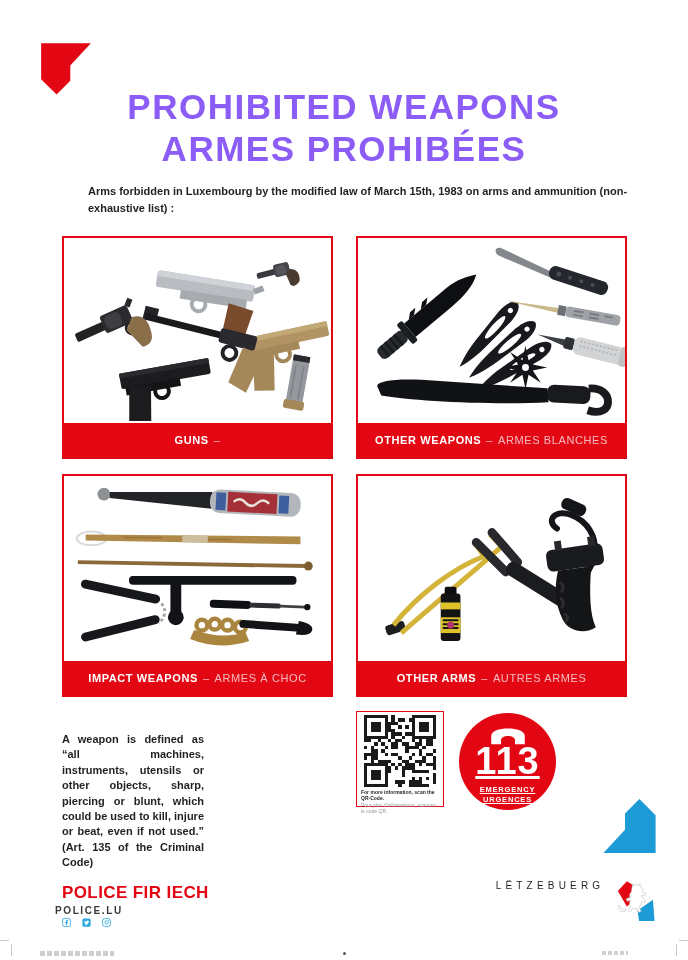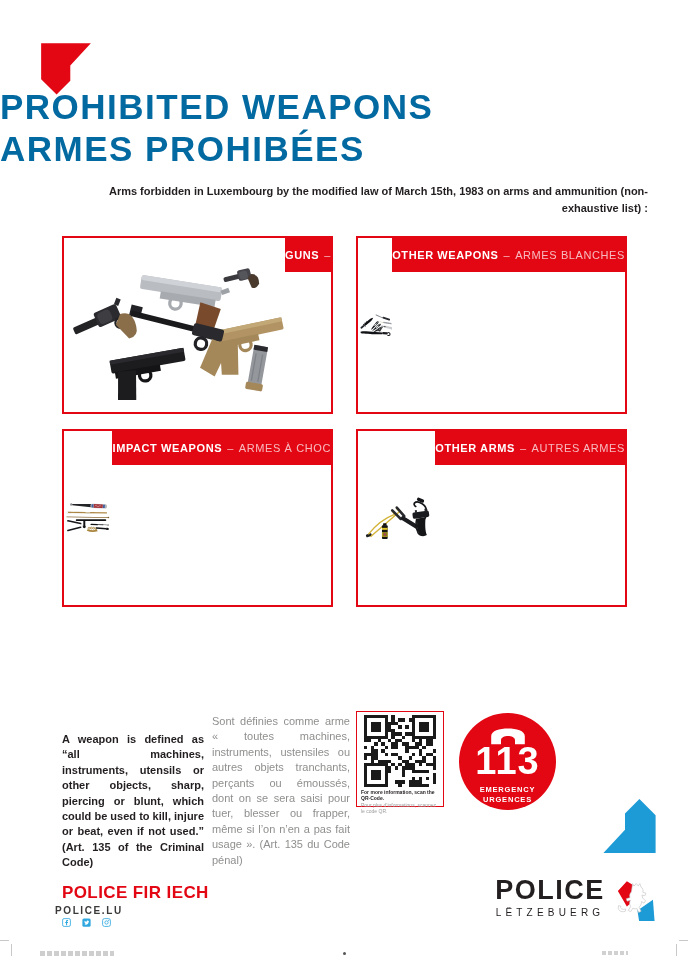--- a/index.html
+++ b/index.html
@@ -5,51 +5,51 @@
   html,body{margin:0;padding:0;background:#e8e8e8;}
   .page{position:relative;width:688px;height:960px;background:#ffffff;margin:0 auto;
         font-family:"Liberation Sans",sans-serif;overflow:hidden;color:#231f20;}
   svg{display:block;}
 
   
   .flag-red{position:absolute;left:36px;top:37px;width:60px;height:62px;}
   .flag-blue{position:absolute;left:598px;top:795px;width:63px;height:64px;}
 
   
-  .title{position:absolute;top:86px;left:0;right:0;
-         font-weight:800;font-size:35px;line-height:1.2;letter-spacing:1.5px;color:#0369a1;}
-  .subtitle{position:absolute;top:183px;left:40px;right:40px;text-align:right;font-size:11px;line-height:1.5;margin-left:48px;}
+  .title{position:absolute;top:86px;left:0;right:0;text-align:center;
+         font-weight:800;font-size:35px;line-height:1.2;letter-spacing:1.5px;color:#8b5cf6;}
+  .subtitle{position:absolute;top:183px;left:40px;right:40px;text-align:left;font-size:11px;line-height:1.5;margin-left:48px;}
   .sub-en{font-weight:700;color:#231f20;}
   .sub-fr{font-weight:400;color:#9c9b9b;letter-spacing:.2px;}
 
   
   .panels{position:absolute;left:62px;top:236px;width:565px;
           display:grid;grid-template-columns:271px 271px;grid-column-gap:23px;grid-row-gap:15px;}
-  .panel{width:271px;height:178px;box-sizing:border-box;border:2px solid #e30613;
-         background:#fff;display:flex;}
+  .panel{width:271px;height:223px;box-sizing:border-box;border:2px solid #e30613;
+         background:#fff;display:flex;flex-direction:column;}
   .panel-img{flex:1;position:relative;overflow:hidden;}
   .panel-img svg{width:100%;height:100%;}
   .panel-label{height:34px;background:#e30613;display:flex;align-items:center;justify-content:center;
                gap:5px;font-size:11px;letter-spacing:.6px;white-space:nowrap;}
   .panel-label .en{color:#fff;font-weight:800;}
   .panel-label .dash,.panel-label .fr{color:rgba(255,255,255,.72);font-weight:400;}
 
   
   .def-en{position:absolute;left:62px;top:732px;width:142px;font-size:11px;font-weight:700;
           line-height:1.4;text-align:justify;color:#231f20;}
   .def-fr{position:absolute;left:212px;top:714px;width:138px;font-size:11px;font-weight:400;
           line-height:1.4;text-align:justify;color:#8f8f8e;}
   .qr-box{position:absolute;left:356px;top:711px;width:88px;height:96px;box-sizing:border-box;
           border:1px solid #e30613;padding:3px 4px 2px;background:#fff;}
   .qr-box svg{width:78px;height:72px;margin:0 auto;}
   .qr-cap{margin-top:2px;text-align:left;line-height:1.25;}
   .qr-cap .c1{font-size:5px;font-weight:700;color:#231f20;}
   .qr-cap .c2{font-size:5px;color:#9c9b9b;}
   .badge{position:absolute;left:459px;top:713px;width:97px;height:97px;border-radius:50%;
-         background:#e30613;color:#fff;text-align:center;}
+         background:#e30613;color:#fff;text-align:center;text-decoration:underline;}
   .badge .phone{width:46px;height:21px;margin:11px auto 0;}
   .badge .num{font-size:38px;font-weight:800;line-height:.85;letter-spacing:1px;}
   .badge .lab{font-size:7.5px;font-weight:700;letter-spacing:.8px;line-height:1.3;margin-top:8px;}
 
   
   .slogan{position:absolute;left:62px;top:883px;font-size:17px;font-weight:800;
           letter-spacing:.4px;color:#e30613;}
   .website{position:absolute;left:55px;top:905px;font-size:10px;font-weight:700;
            letter-spacing:1.6px;color:#3a3a39;}
   .social{position:absolute;left:62px;top:918px;display:flex;gap:11px;}
@@ -312,21 +312,20 @@
       </div>
       <div class="panel-label">
         <span class="en">OTHER ARMS</span>
         <span class="dash">–</span>
         <span class="fr">AUTRES ARMES</span>
       </div>
     </div>
   </div>
 
   <div class="def-en">A weapon is defined as “all machines, instruments, utensils or other objects, sharp, piercing or blunt, which could be used to kill, injure or beat, even if not used.” (Art. 135 of the Criminal Code)</div>
-  <div class="def-fr">Sont définies comme arme « toutes machines, instruments, ustensiles ou autres objets tranchants, perçants ou émoussés, dont on se sera saisi pour tuer, blesser ou frapper, même si l’on n’en a pas fait usage ». (Art. 135 du Code pénal)</div>
 
   <div class="qr-box">
     <svg id="qr-svg" viewBox="0 0 21 21" shape-rendering="crispEdges" fill="#1a1a1a">
         <rect x="0" y="0" width="1" height="1"></rect>
         <rect x="1" y="0" width="1" height="1"></rect>
         <rect x="2" y="0" width="1" height="1"></rect>
         <rect x="3" y="0" width="1" height="1"></rect>
         <rect x="4" y="0" width="1" height="1"></rect>
         <rect x="5" y="0" width="1" height="1"></rect>
         <rect x="6" y="0" width="1" height="1"></rect>
@@ -585,21 +584,20 @@
       <path d="M9.6,4.1 c-.25,.12 -.5,.2 -.78,.24 .28,-.17 .5,-.43 .6,-.75 -.26,.16 -.55,.27 -.86,.33 -.25,-.27 -.6,-.43 -1,-.43 -.75,0 -1.36,.61 -1.36,1.36 0,.11 .01,.21 .03,.31 -1.13,-.06 -2.13,-.6 -2.8,-1.42 -.12,.2 -.18,.43 -.18,.68 0,.47 .24,.89 .6,1.13 -.22,-.01 -.43,-.07 -.61,-.17 v.02 c0,.66 .47,1.21 1.09,1.33 -.11,.03 -.23,.05 -.36,.05 -.09,0 -.17,-.01 -.26,-.02 .18,.54 .68,.93 1.27,.94 -.47,.37 -1.05,.58 -1.68,.58 -.11,0 -.22,0 -.32,-.02 .6,.38 1.31,.61 2.08,.61 2.5,0 3.86,-2.07 3.86,-3.86 v-.18 c.27,-.19 .5,-.43 .68,-.73 z" fill="#fff"></path>
     </svg>
     <svg viewBox="0 0 12 12">
       <rect x=".8" y=".8" width="10.4" height="10.4" rx="2.6" fill="none" stroke="#2fa7df" stroke-width="1.1"></rect>
       <circle cx="6" cy="6" r="2.2" fill="none" stroke="#2fa7df" stroke-width="1.1"></circle>
       <circle cx="9" cy="3.1" r=".8" fill="#2fa7df"></circle>
     </svg>
   </div>
 
   <div class="logo-text">
-    <div class="l1">POLICE</div>
     <div class="l2">LËTZEBUERG</div>
   </div>
   <svg class="emblem" viewBox="0 0 54 58">
     <polygon points="6,16 17,4 28,11 21,19 30,24 17,35" fill="#e30613"></polygon>
     <polygon points="30,40 49,27 51,53 32,53" fill="#1d9bd6"></polygon>
     <g fill="#ffffff" stroke="#bdbdbd" stroke-width=".7" stroke-linejoin="round">
       <path d="M24,7 l2,3 2.5,-3 2.5,3 2,-3 1.5,4.5 c2,1 3,3.5 2,6 l4,1.5 -1.5,3 -3.5,-1 1,4 3.5,3 -2,3 -3,-2 c0,3 -1,5 -3,7 l2.5,5 -3,1.5 -2,-4.8 c-2,.6 -3.5,.4 -5,-.6 l-3,4.5 -2.8,-1.8 3,-4.6 c-1.6,-2.4 -1.8,-5 -.4,-7.6 l-4,1 -1,-3 4.6,-1.4 c-1,-2.6 -.4,-5 1.6,-6.6 z"></path>
       <path d="M15,41 c-6,2 -10,-2 -8,-7 l2.6,.8 c-1,2.6 1,4.6 6,3.4 z"></path>
     </g>
   </svg>

